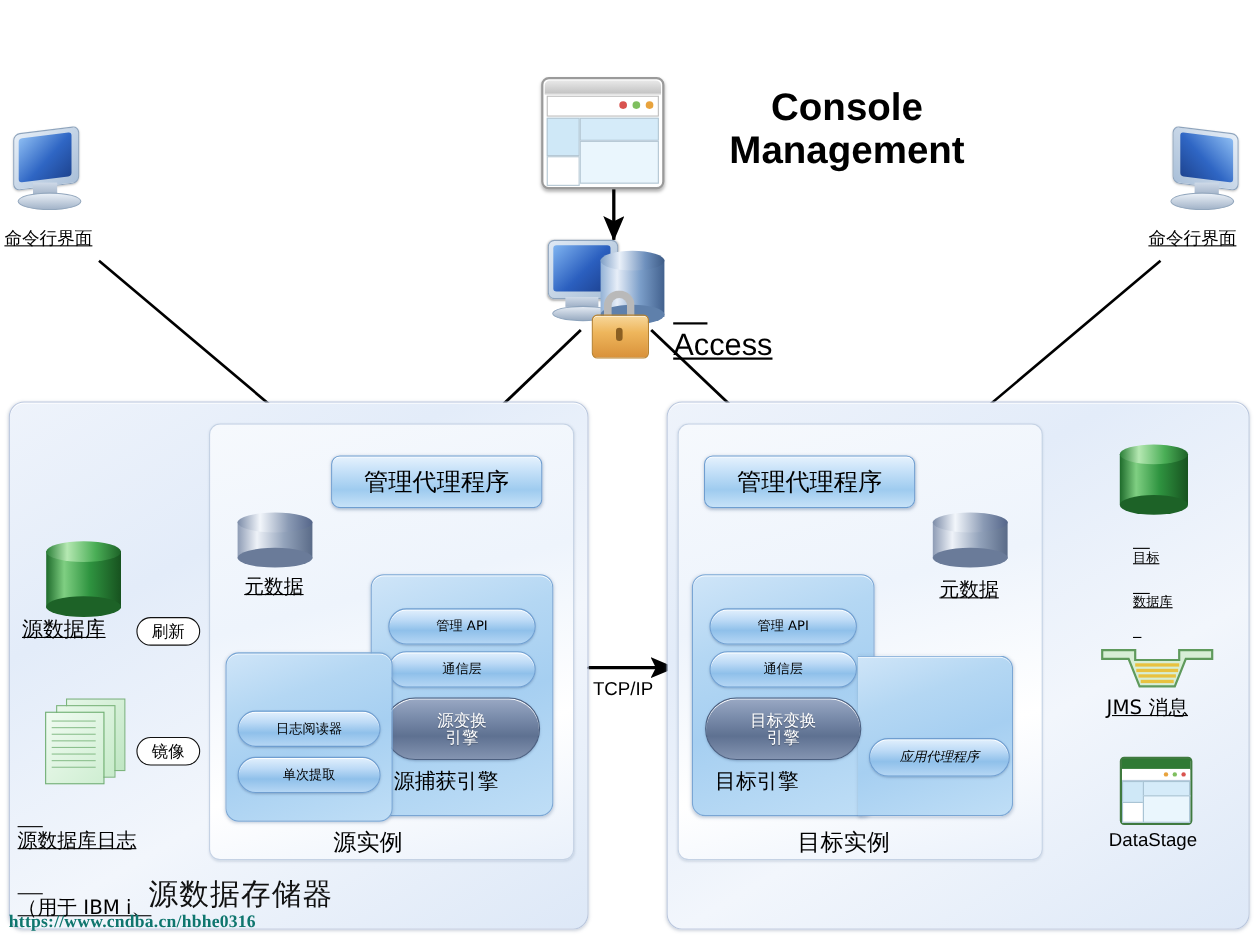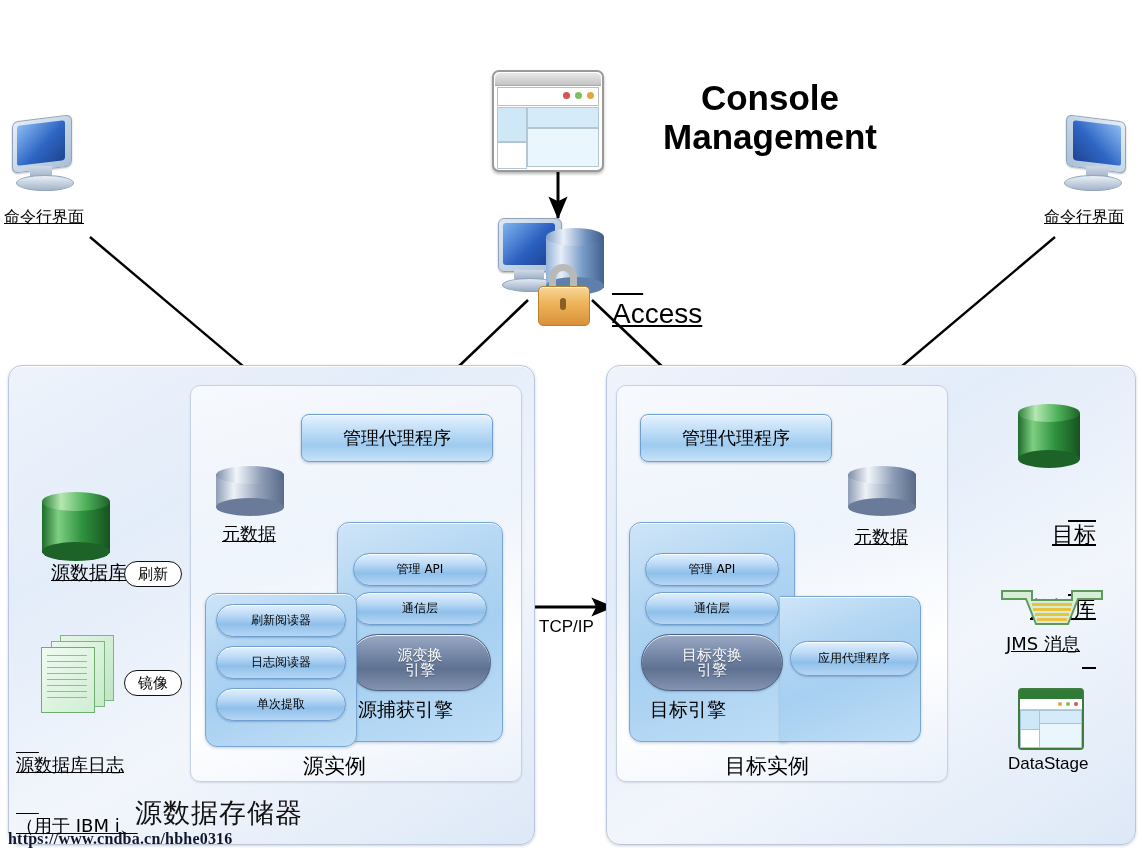--- a/index.html
+++ b/index.html
@@ -47,37 +47,37 @@
     color:#ffffff;text-shadow:0 1px 1px rgba(0,0,0,.35);
     line-height:1.0;flex-direction:column;font-size:15px;
   }
   .pill.dark span{display:block;}
 
   
   .agentbox{
     position:absolute;border:1px solid #6f9ed0;border-radius:8px;
     background:linear-gradient(180deg,#e6f2fd 0%,#c4e0f8 30%,#9ecbef 66%,#c7e2f8 100%);
     box-shadow:0 1px 3px rgba(60,90,130,.35), inset 0 1px 0 rgba(255,255,255,.9);
-    display:flex;align-items:center;justify-content:center;color:#000;font-size:18px;
+    display:flex;align-items:center;justify-content:center;color:#000;font-size:22px;
   }
 
   
   .capsule{
     position:absolute;border:1.4px solid #111;border-radius:999px;background:#fff;
     display:flex;align-items:center;justify-content:center;color:#000;font-size:15px;
     z-index:6;
   }
 
   
   .headline{position:absolute;font-size:35px;font-weight:bold;color:#000;line-height:1.12;text-align:center;}
 
   
   .icon{position:absolute;}
 
-  .watermark{position:absolute;color:#0f172a;font-family:"Liberation Serif","DejaVu Serif",serif;
+  .watermark{position:absolute;color:#0f766e;font-family:"Liberation Serif","DejaVu Serif",serif;
              font-weight:bold;font-size:16px;letter-spacing:.2px;z-index:40;}
 
   .tcpip{position:absolute;font-size:17px;color:#000;}
   .datastage-lbl{position:absolute;font-size:17px;color:#000;}
 </style>
 </head>
 <body>
 
 <div id="stage">
 
@@ -209,21 +209,21 @@
   <div class="store" style="left:8px;top:365px;width:525px;height:478px;"></div>
   <div class="store-title cn" style="left:135px;top:795px;">源数据存储器</div>
 
   <div class="icon" style="left:42px;top:492px;width:68px;height:72px;">
     <div style="position:absolute;left:0;top:9px;width:68px;height:52px;
                 background:linear-gradient(90deg,#1e6b2b 0%,#7fcf82 24%,#2f9440 58%,#17521f 100%);"></div>
     <div style="position:absolute;left:0;top:0;width:68px;height:19px;border-radius:50%;
                 background:linear-gradient(90deg,#2b8038,#b5e8b2 28%,#4aae56 66%,#1d6227);"></div>
     <div style="position:absolute;left:0;top:50px;width:68px;height:19px;border-radius:50%;background:#1d6227;"></div>
   </div>
-  <div class="lbl cn" style="left:20px;top:562px;font-size:19px;margin-left:31px;">源数据库</div>
+  <div class="lbl cn" style="left:20px;top:562px;font-size:19px;">源数据库</div>
 
   <div class="capsule cn" style="left:124px;top:561px;width:56px;height:24px;">刷新</div>
 
   <div class="icon" style="left:38px;top:635px;width:78px;height:78px;">
     <div style="position:absolute;left:22px;top:0;width:52px;height:64px;border:1px solid #7db57d;
                 background:linear-gradient(135deg,#e5f6e6,#bfe6c3);"></div>
     <div style="position:absolute;left:13px;top:6px;width:52px;height:64px;border:1px solid #7db57d;
                 background:linear-gradient(135deg,#e9f8ea,#c7ebca);"></div>
     <div style="position:absolute;left:3px;top:12px;width:52px;height:64px;border:1px solid #6fae71;
                 background:linear-gradient(135deg,#f0fbf1,#cfeed2);"></div>
@@ -255,21 +255,20 @@
   <div class="engine-title cn" style="left:358px;top:697px;">源捕获引擎</div>
 
   <div class="pill cn" style="left:353px;top:553px;width:132px;height:31px;">管理 API</div>
   <div class="pill cn" style="left:353px;top:592px;width:132px;height:31px;">通信层</div>
   <div class="pill dark cn" style="left:349px;top:634px;width:140px;height:55px;">
     <span>源变换</span>
     <span>引擎</span>
   </div>
 
   <div class="engine" style="left:205px;top:593px;width:150px;height:152px;"></div>
-  <div class="pill cn" style="left:216px;top:604px;width:128px;height:31px;">刷新阅读器</div>
   <div class="pill cn" style="left:216px;top:688px;width:128px;height:31px;">单次提取</div>
   <div class="pill cn" style="left:216px;top:646px;width:128px;height:31px;">日志阅读器</div>
 
   <div class="tcpip" style="left:539px;top:617px;">TCP/IP</div>
 
   <div class="store" style="left:606px;top:365px;width:528px;height:478px;"></div>
 
   <div class="instance" style="left:616px;top:385px;width:330px;height:395px;"></div>
   <div class="instance-title cn" style="left:725px;top:752px;">目标实例</div>
 
@@ -288,30 +287,30 @@
   <div class="engine" style="left:780px;top:596px;width:140px;height:144px;border-left:none;border-radius:0 12px 12px 0;"></div>
   <div class="engine-title cn" style="left:650px;top:697px;">目标引擎</div>
 
   <div class="pill cn" style="left:645px;top:553px;width:132px;height:31px;">管理 API</div>
   <div class="pill cn" style="left:645px;top:592px;width:132px;height:31px;">通信层</div>
   <div class="pill dark cn" style="left:641px;top:634px;width:140px;height:55px;align-items:center;">
     <span>目标变换</span>
     <span>引擎</span>
   </div>
 
-  <div class="pill cn" style="left:790px;top:641px;width:126px;height:33px;">应用代理程序</div>
+  <div class="pill cn" style="left:790px;top:671px;width:126px;height:33px;font-style:italic;">应用代理程序</div>
 
   <div class="icon" style="left:1018px;top:404px;width:62px;height:66px;">
     <div style="position:absolute;left:0;top:9px;width:62px;height:46px;
                 background:linear-gradient(90deg,#1e6b2b 0%,#7fcf82 24%,#2f9440 58%,#17521f 100%);"></div>
     <div style="position:absolute;left:0;top:0;width:62px;height:18px;border-radius:50%;
                 background:linear-gradient(90deg,#2b8038,#b5e8b2 28%,#4aae56 66%,#1d6227);"></div>
     <div style="position:absolute;left:0;top:46px;width:62px;height:18px;border-radius:50%;background:#1d6227;"></div>
   </div>
-  <div class="lbl cn" style="left:1030px;top:474px;font-size:22px;text-align:right;">
+  <div class="lbl cn" style="left:1030px;top:474px;font-size:12px;text-align:left;">
     <div>目标</div>
     <div>数据库</div>
   </div>
 
   <div class="icon" style="left:1000px;top:588px;width:104px;height:42px;">
     <svg viewBox="0 0 104 42" width="104" height="42" xmlns="http://www.w3.org/2000/svg">
       <path d="M2,3 L32,3 L32,12 L72,12 L72,3 L102,3 L102,11 L78,11 L68,36 L36,36 L26,11 L2,11 Z" fill="#d7eed6" stroke="#5f9a5c" stroke-width="2"></path>
       <rect x="32" y="15" width="40" height="3" fill="#e8c240"></rect>
       <rect x="33" y="20" width="38" height="3" fill="#e8c240"></rect>
       <rect x="35" y="25" width="34" height="3" fill="#e8c240"></rect>

